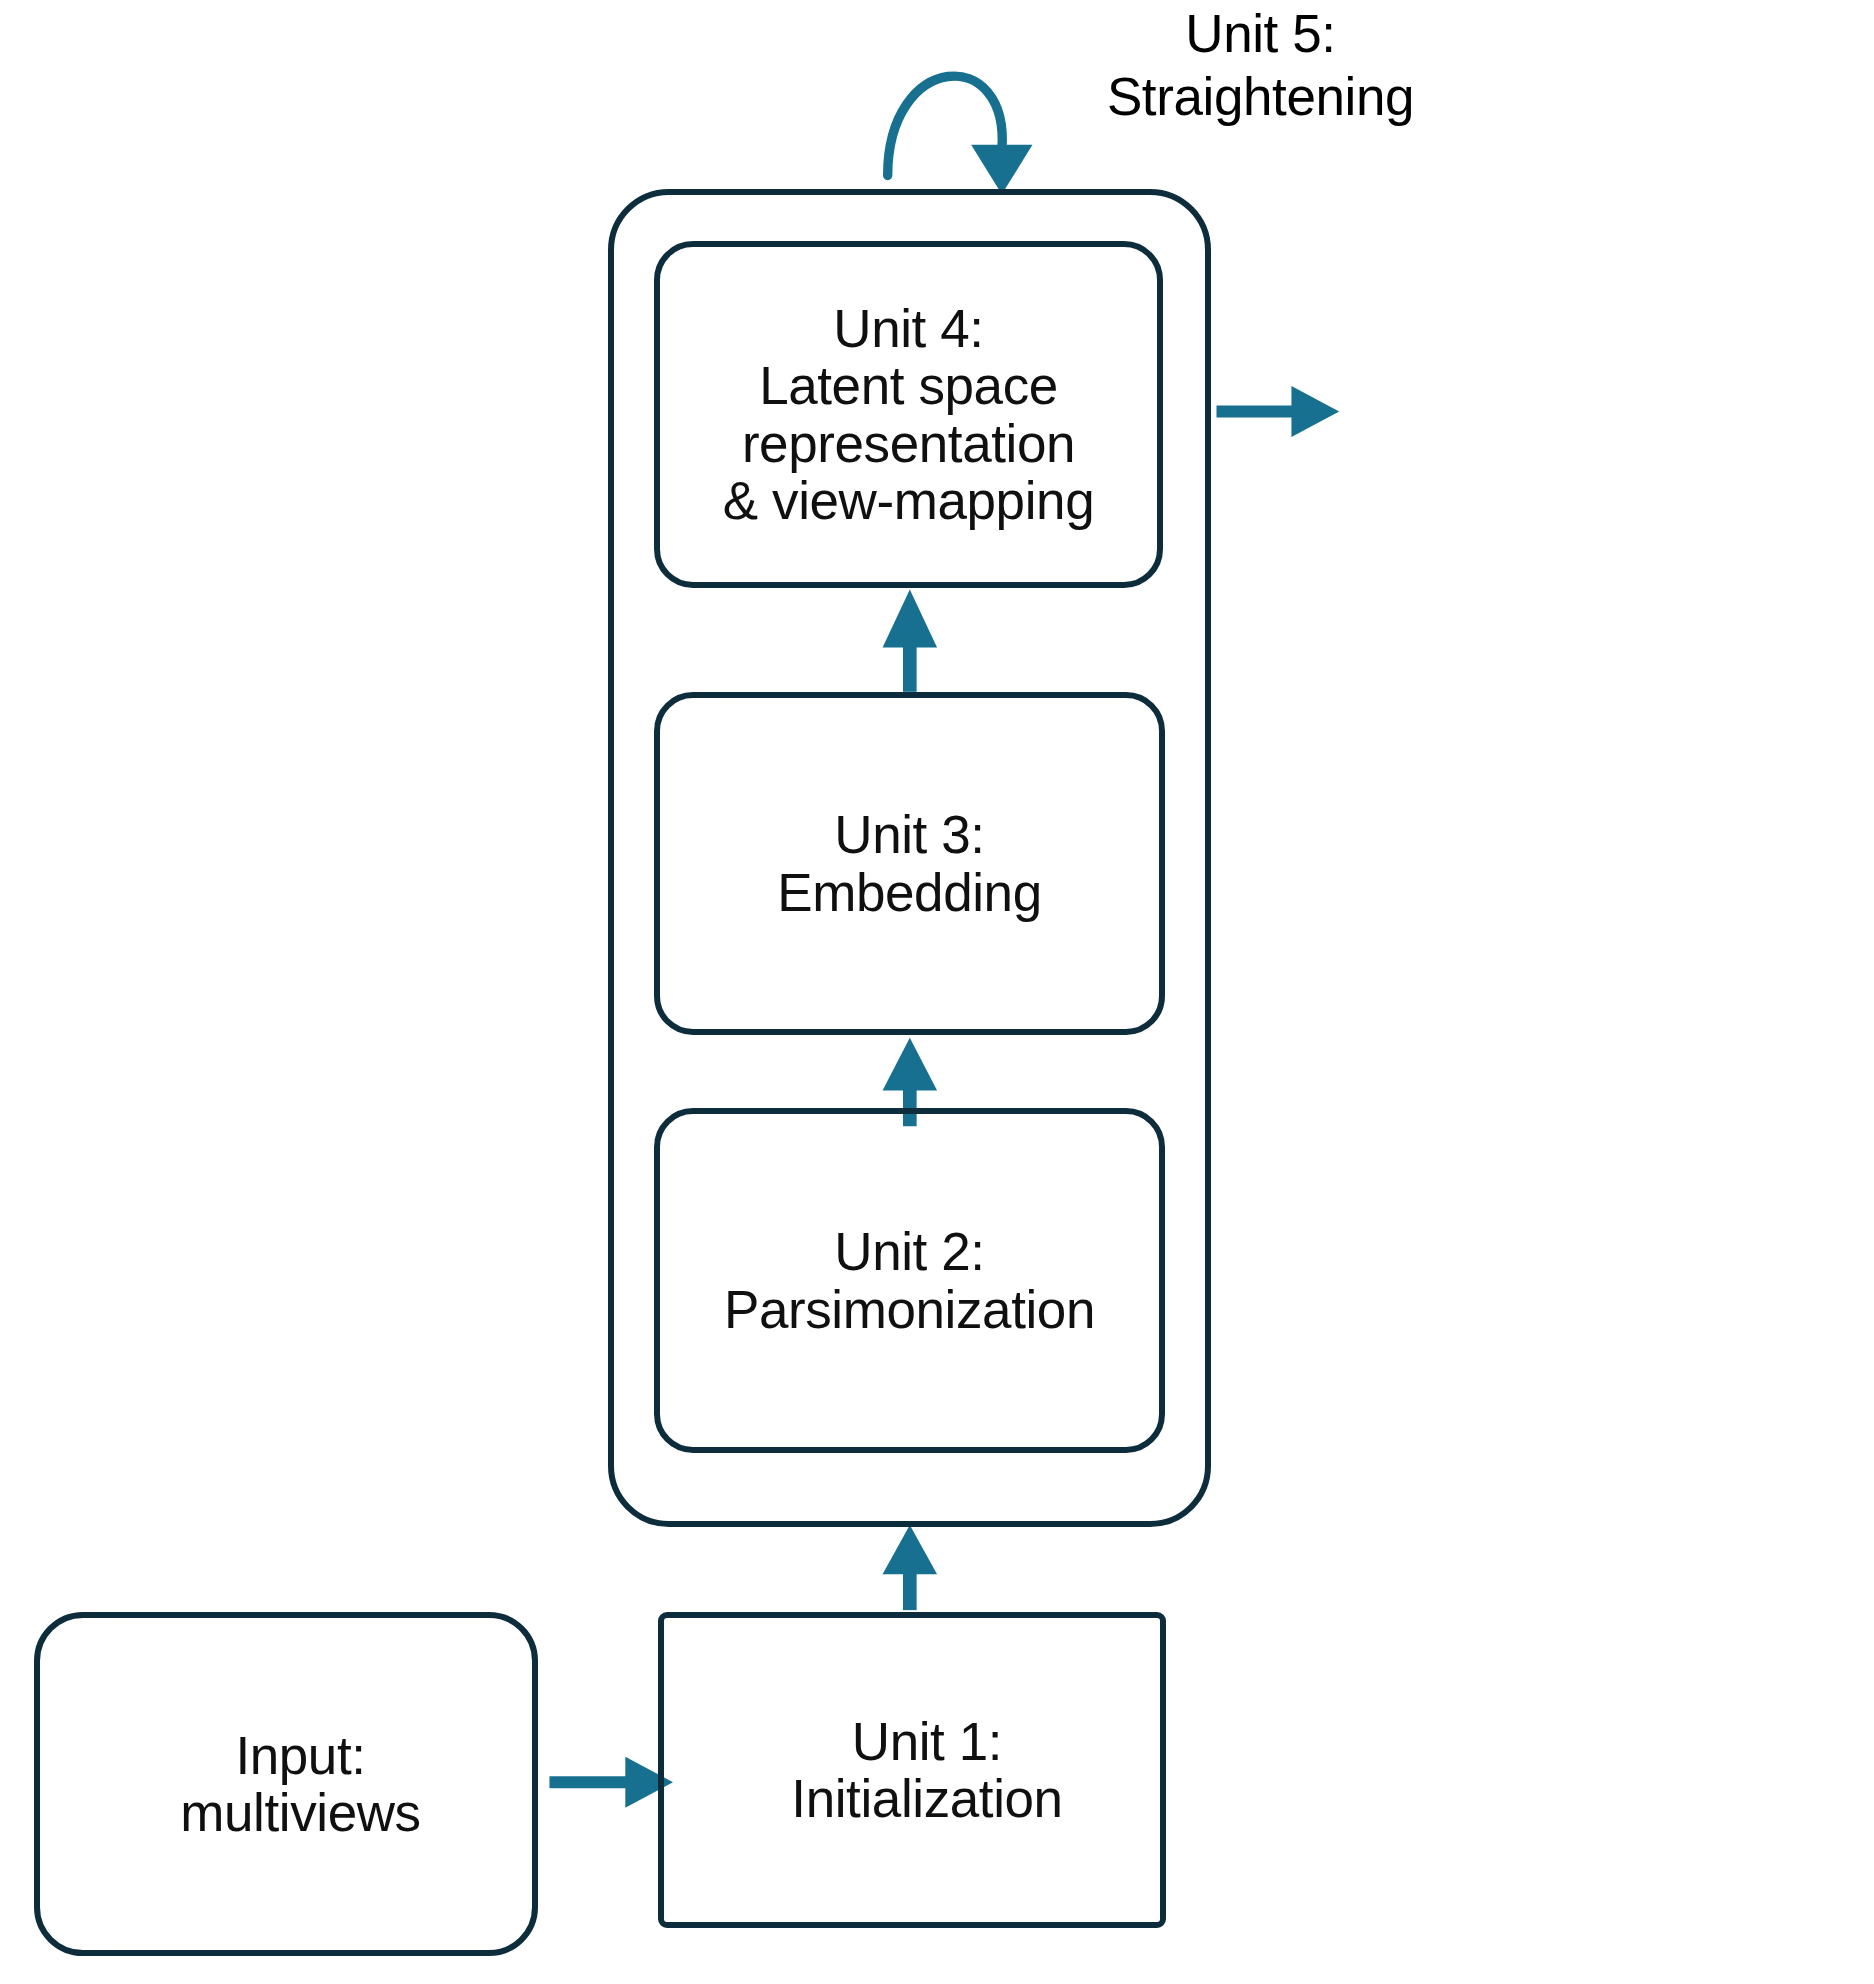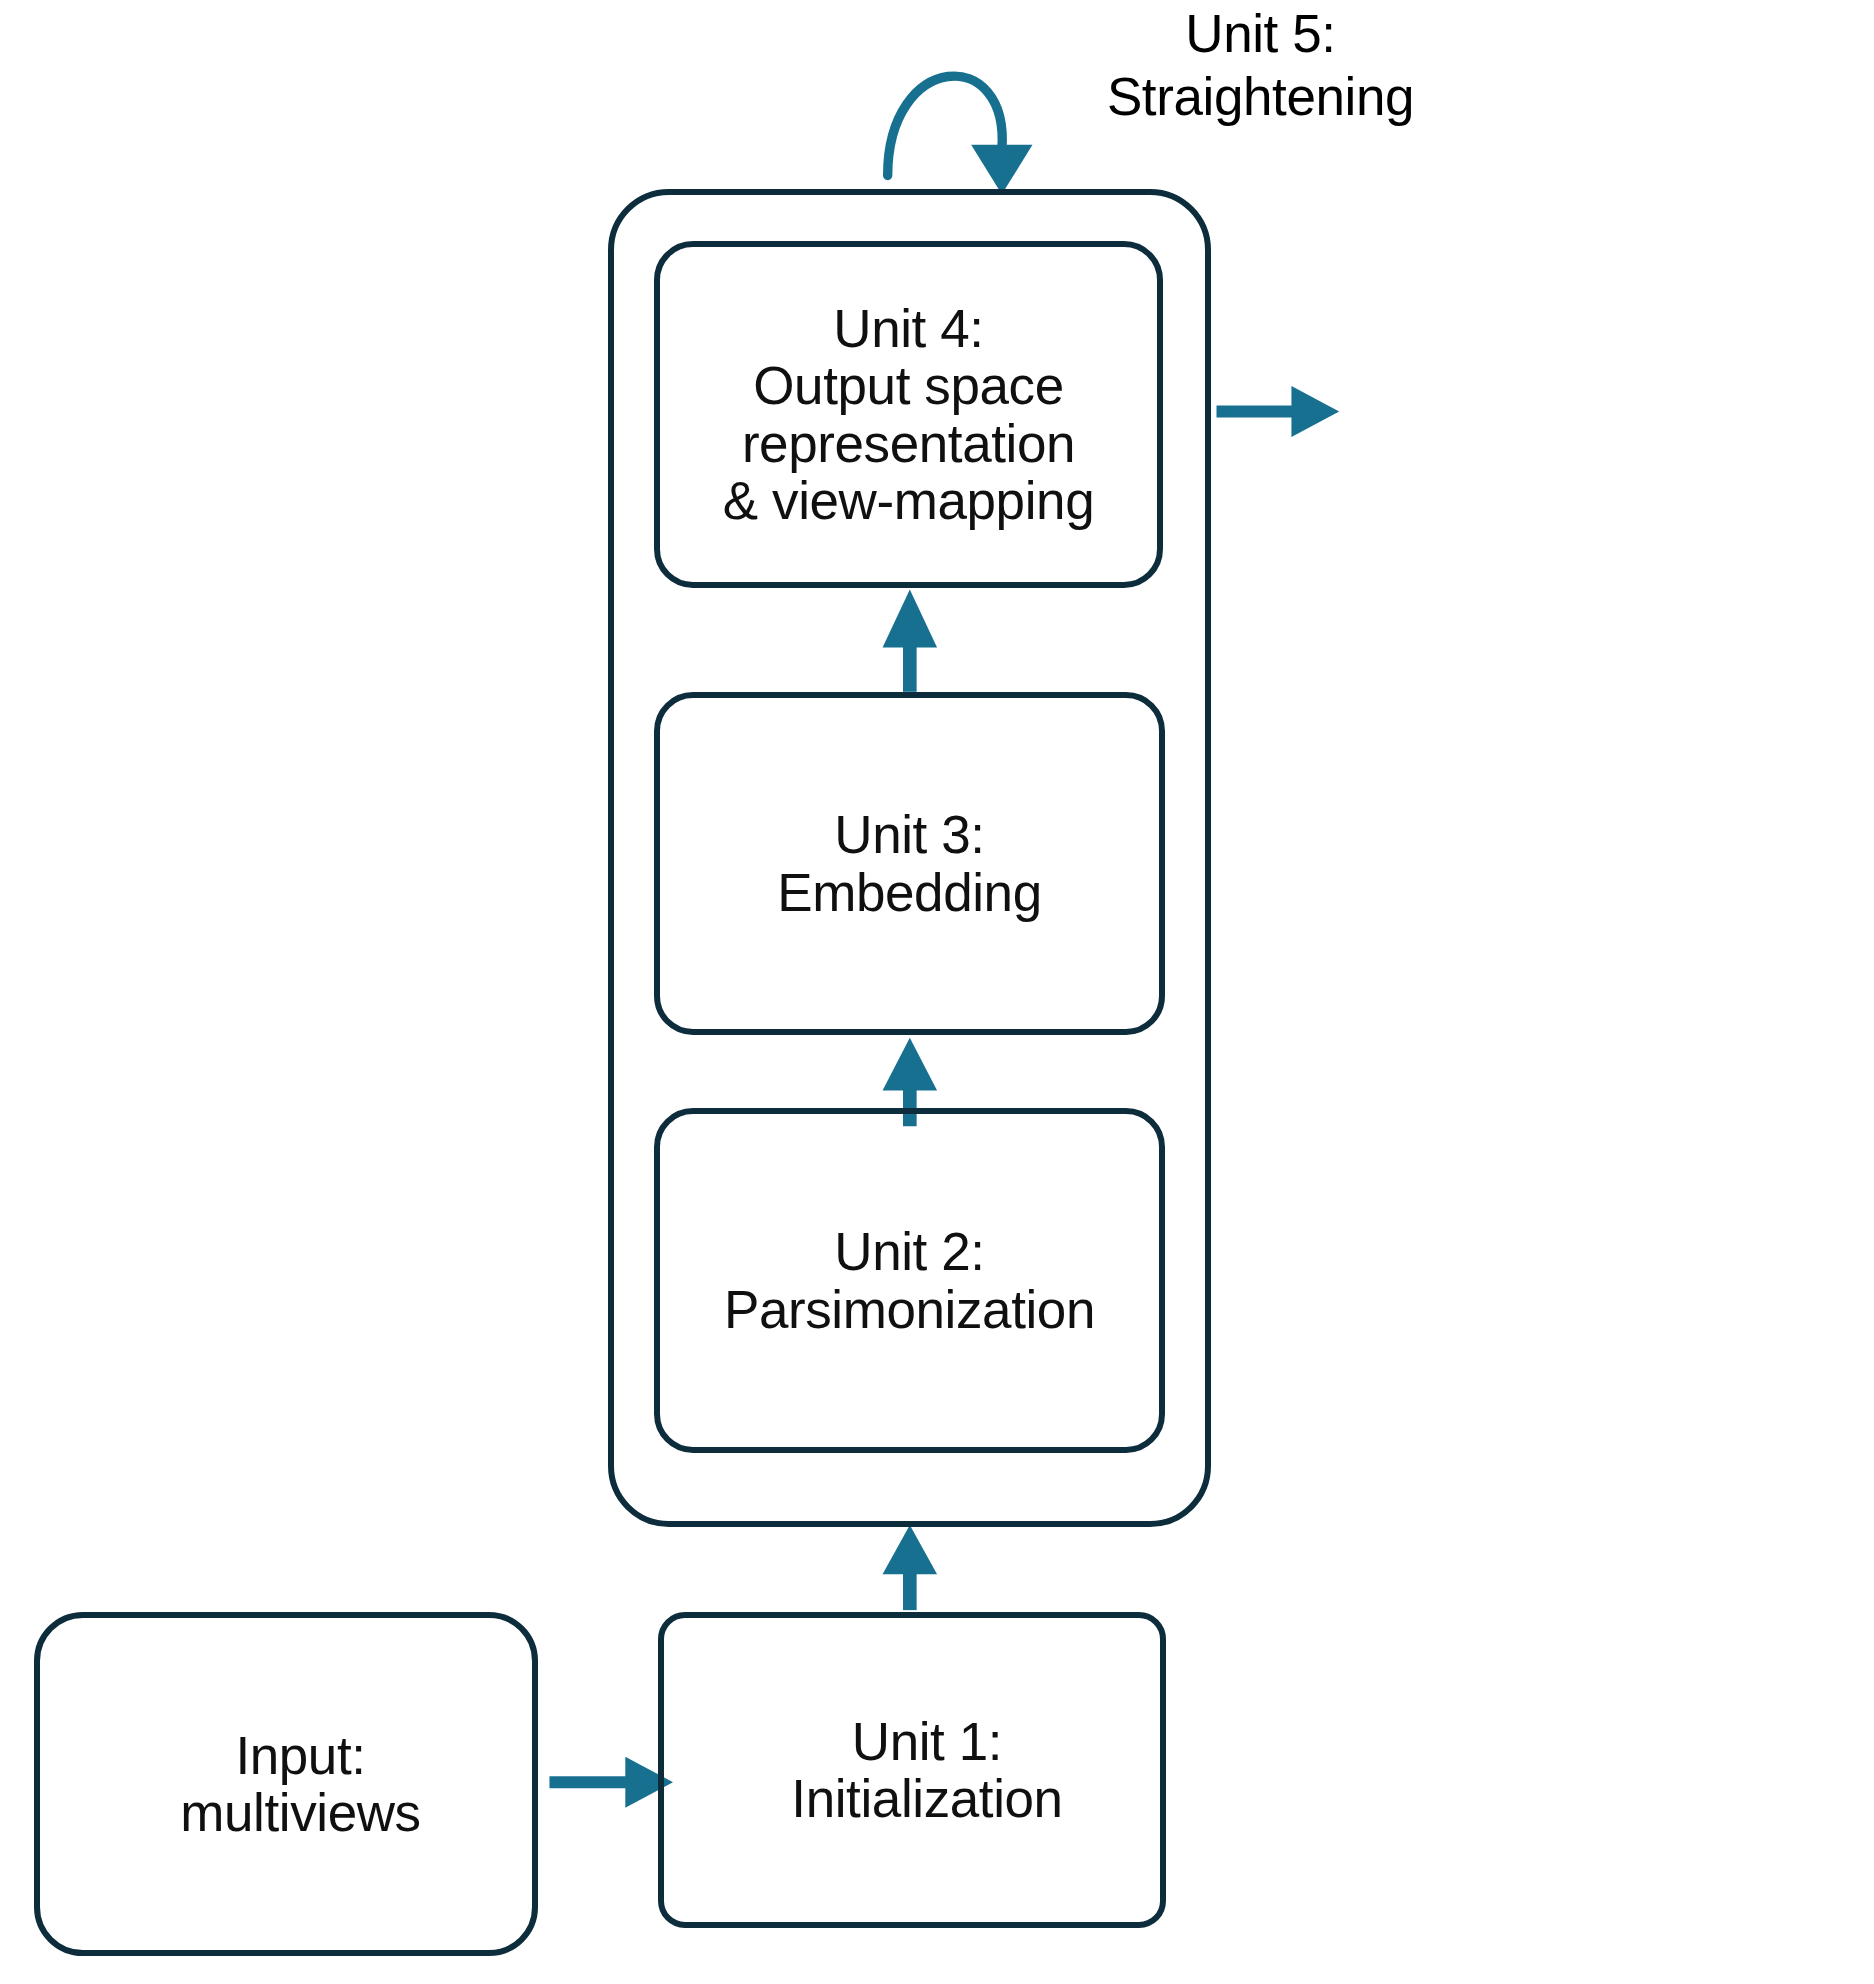--- a/index.html
+++ b/index.html
@@ -80,21 +80,21 @@
     width: 504px;
     height: 344px;
     border-radius: 49px;
     padding-left: 29px;
   }
   #unit1-box {
     left: 658px;
     top: 1612px;
     width: 508px;
     height: 316px;
-    border-radius: 27px;
+    border-radius: 9px;
     padding-left: 30px;
   }
 
   #unit5-label {
     position: absolute;
     left: 1022px;
     top: 3.4px;
     width: 477px;
     text-align: center;
     font-size: 53px;
@@ -152,21 +152,21 @@
     <g>
       <path d="M1042,206 C1042,60 1186,52 1176,176" fill="none" stroke="#17708f" stroke-width="11" stroke-linecap="round"></path>
       <path d="M1140,170 L1212,170 L1176,228 Z" fill="#17708f"></path>
     </g>
   </svg>
 
   <div class="node" id="container-box"></div>
 
   <div class="node" id="unit4-box">
     <span class="line">Unit 4:</span>
-    <span class="line">Output space</span>
+    <span class="line">Latent space</span>
     <span class="line">representation</span>
     <span class="line">&amp; view-mapping</span>
   </div>
 
   <div class="node" id="unit3-box">
     <span class="line">Unit 3:</span>
     <span class="line">Embedding</span>
   </div>
 
   <div class="node" id="unit2-box">

